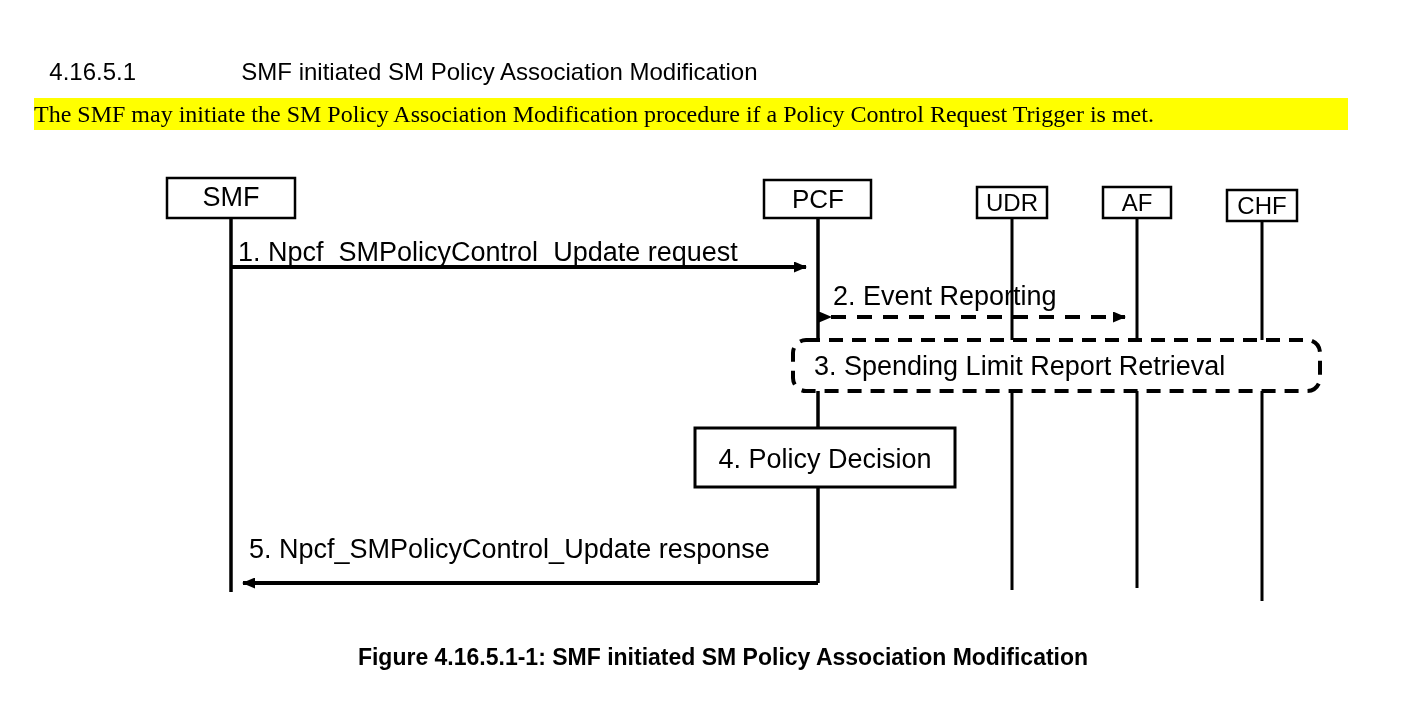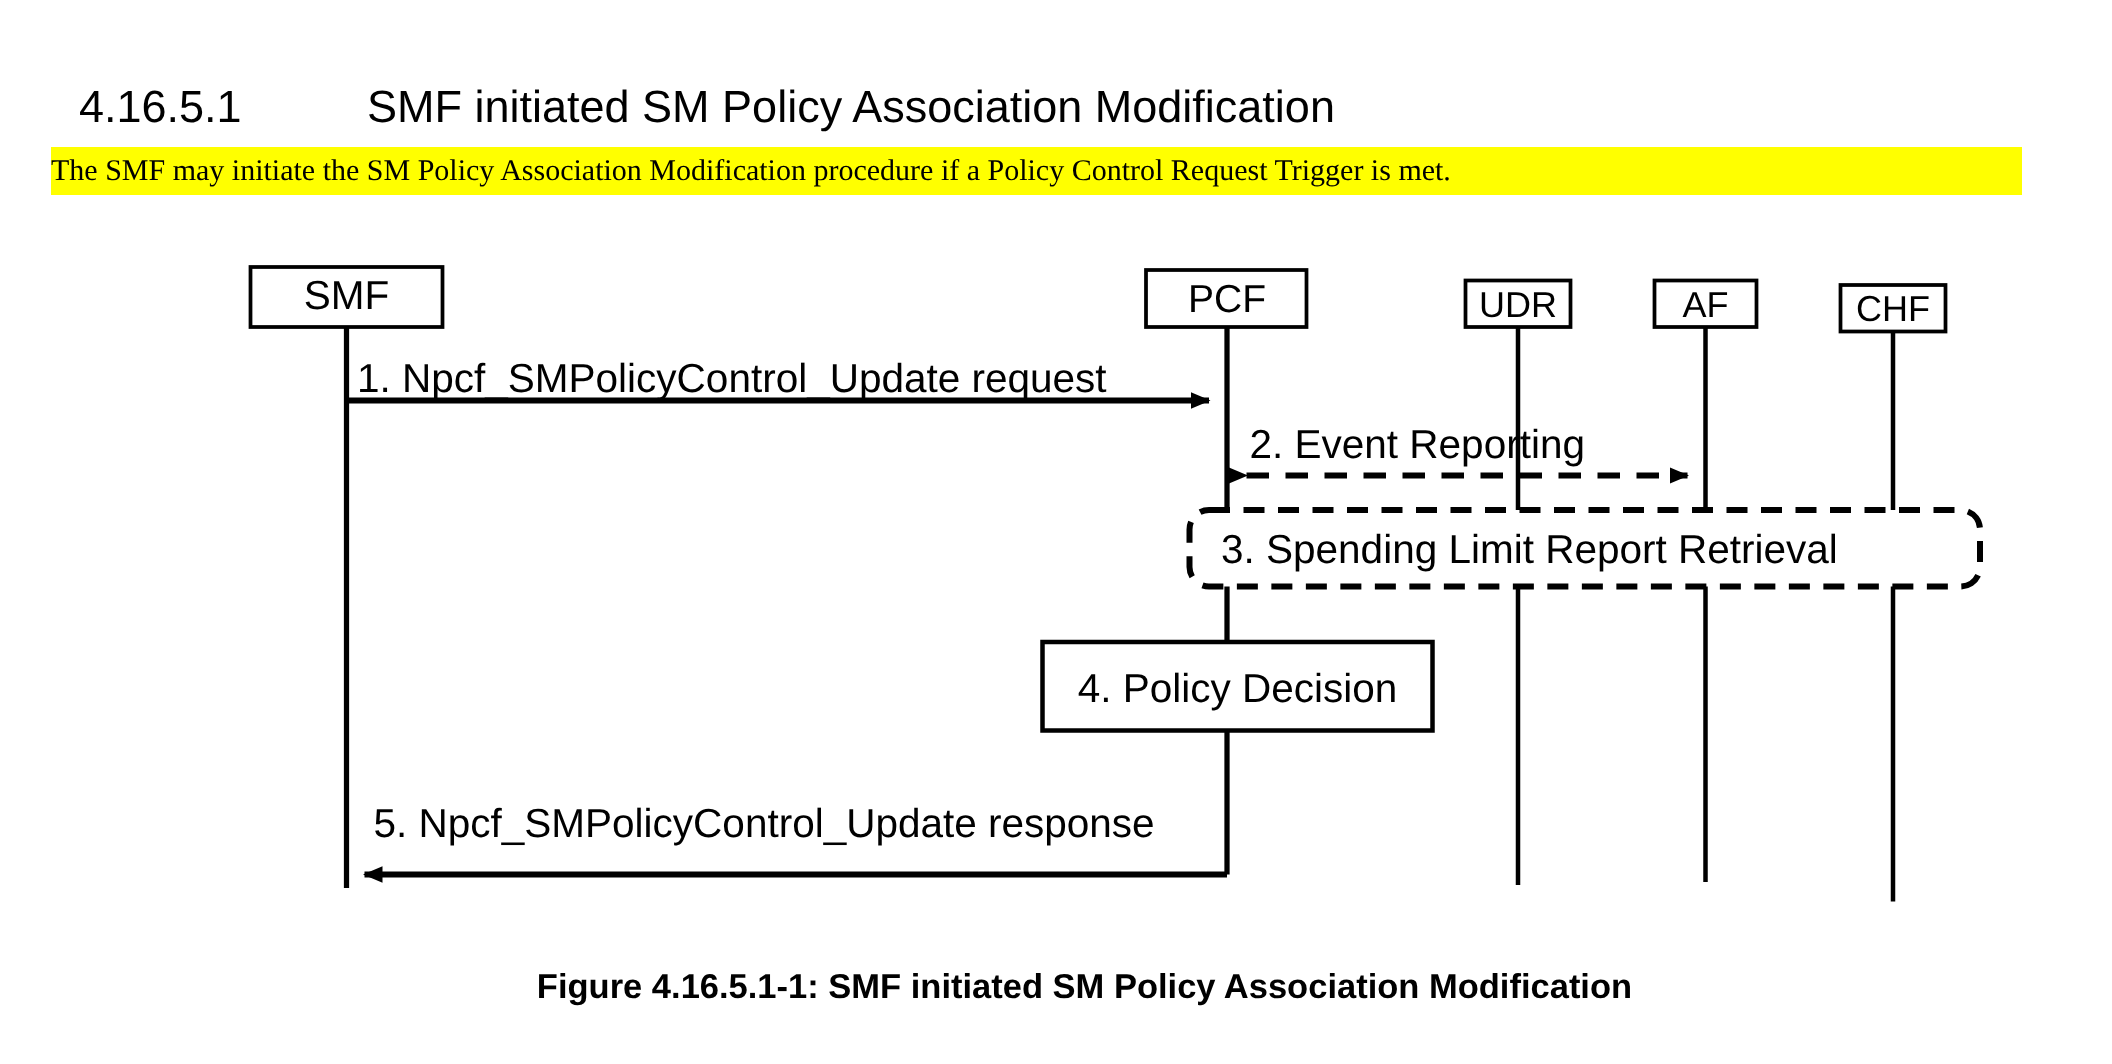--- a/index.html
+++ b/index.html
@@ -15,38 +15,38 @@
     overflow: hidden;
     font-family: "Liberation Sans", sans-serif;
     color: #000000;
   }
 
   
   #clause-heading {
     position: absolute;
     left: 36px;
     top: 12px;
-    font-size: 30px;
+    font-size: 24px;
     line-height: 40px;
     white-space: pre;
     color: #000000;
   }
   #clause-heading .num {
     display: inline-block;
     width: 192px;
   }
 
   
   #intro-paragraph {
     position: absolute;
     left: 34px;
     top: 98px;
     width: 1314px;
     font-family: "Liberation Serif", serif;
-    font-size: 20px;
+    font-size: 24px;
     line-height: 32px;
     background: #ffff00;
     color: #000000;
     white-space: nowrap;
   }
 
   
   #sequence-diagram {
     position: absolute;
     left: 0;

